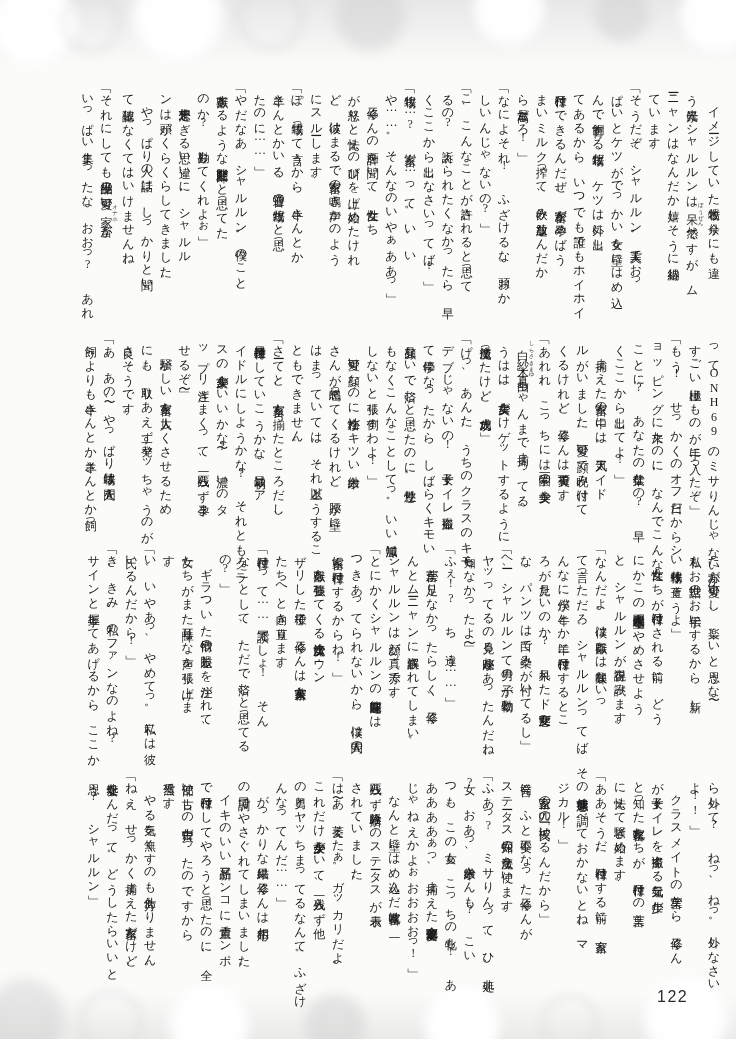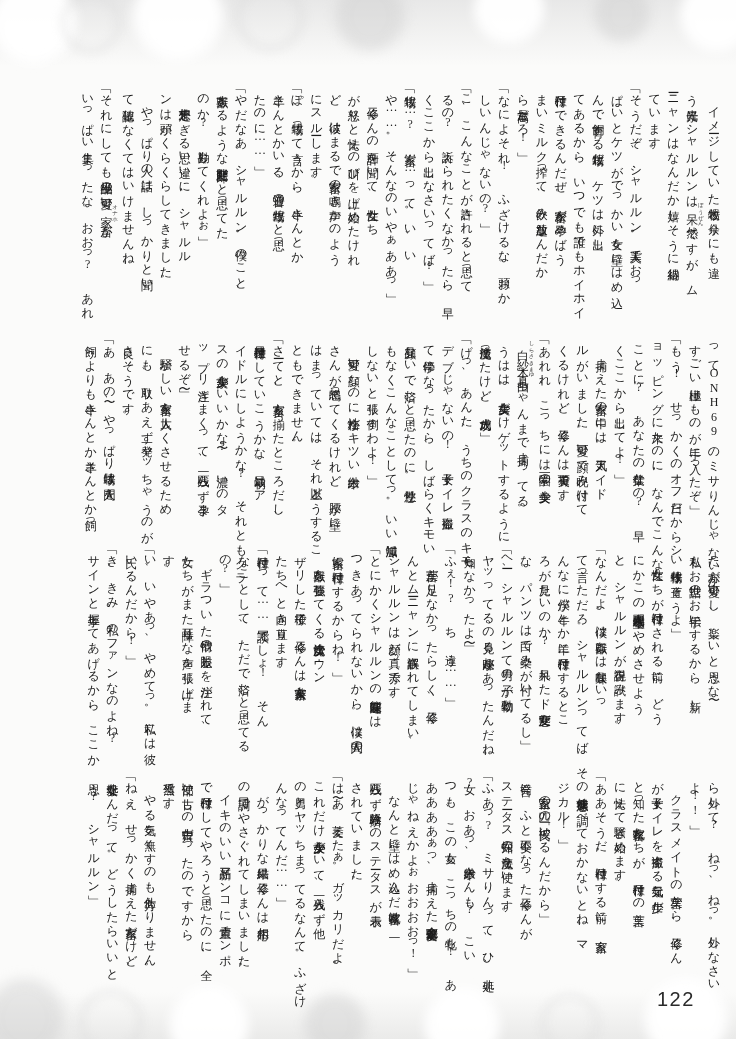--- a/index.html
+++ b/index.html
@@ -25,21 +25,21 @@
   .band .col{line-height:18.8px;white-space:nowrap;}
   .b1{top:86px;height:214px;}
   .b2{top:337px;height:200px;}
   .b3{top:547px;height:211px;}
   .b4{top:774px;height:224px;}
   ruby{ruby-position:over;}
   rt{font-size:5.5px;letter-spacing:0;color:#333;}
   .page-number{
     position:absolute;left:657px;top:988px;
     font-family:"Liberation Sans","DejaVu Sans",sans-serif;
-    font-size:20px;color:#2b2b2b;letter-spacing:1.5px;
+    font-size:16px;color:#2b2b2b;letter-spacing:1.5px;
   }
 </style>
 </head>
 <body>
 
 <div class="page">
 
   <div class="wash top"></div>
   <div class="wash bottom"></div>
 

